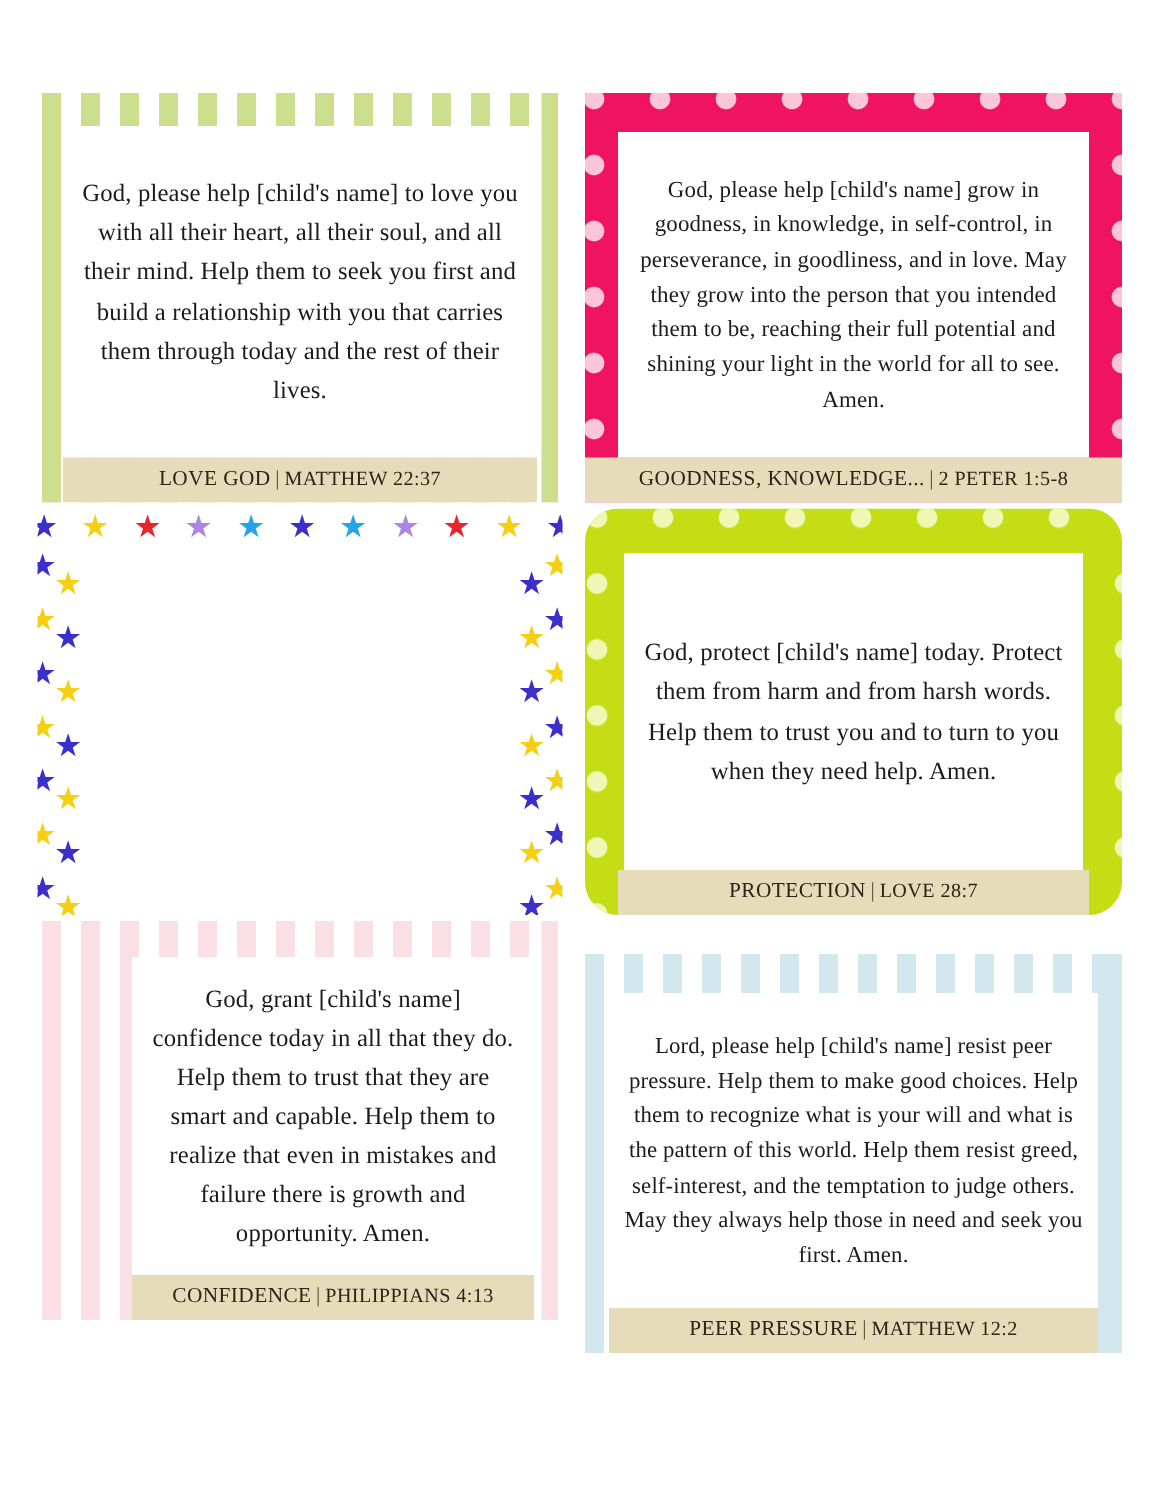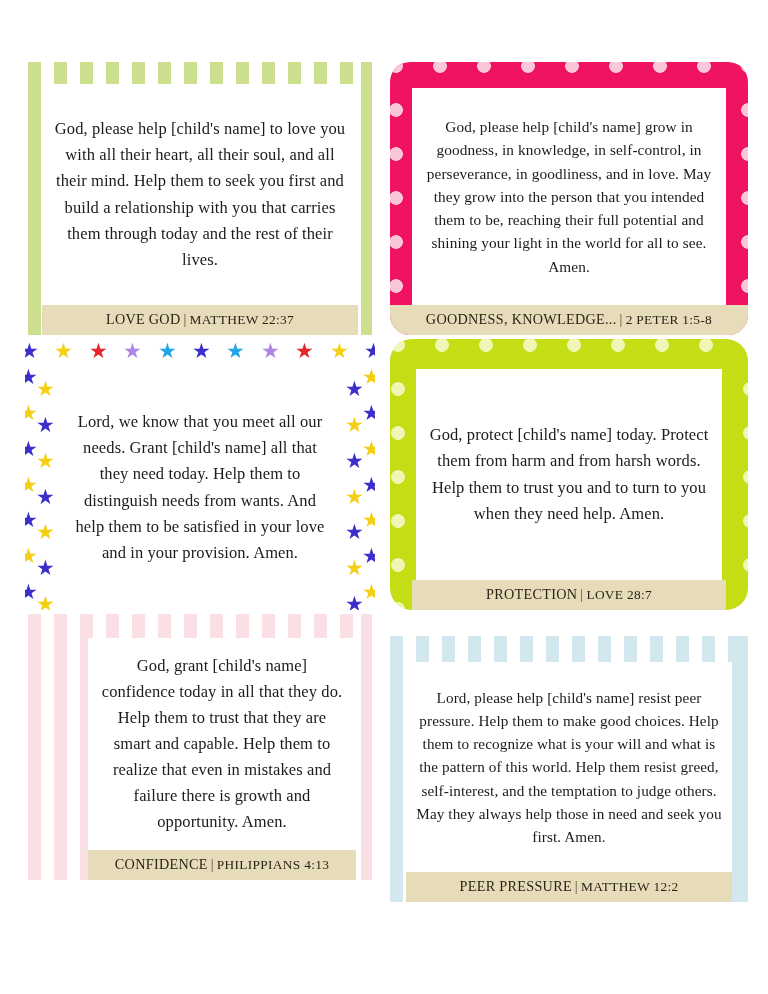--- a/index.html
+++ b/index.html
@@ -187,21 +187,21 @@
         </div>
       </div>
       <div class="bar-slot">
         <div class="label-bar">
           <span>LOVE GOD</span><span class="sep">|</span><span class="ref-num">MATTHEW 22:37</span>
         </div>
       </div>
     </div>
   </div>
 
-  <div class="card" style="left:390px; top:62px; width:358px; height:273px;border-radius:20px;">
+  <div class="card" style="left:390px; top:62px; width:358px; height:273px;">
     <div class="dots dots-pink"></div>
     <div class="card-inner pad-dots-pink">
       <div class="inner-white">
         <div class="prayer-wrap">
           <div class="prayer" style="font-size:15.3px; line-height:1.52;">God, please help [child's name] grow in goodness, in knowledge, in self-control, in perseverance, in goodliness, and in love. May they grow into the person that you intended them to be, reaching their full potential and shining your light in the world for all to see. Amen.</div>
         </div>
       </div>
       <div class="bar-slot" style="margin:0 -22px;">
         <div class="label-bar">
           <span>GOODNESS, KNOWLEDGE...</span><span class="sep">|</span><span class="ref-num">2 PETER 1:5-8</span>
@@ -246,25 +246,20 @@
         <span class="star" style="left: -7px; top: 207px; color: rgb(245, 207, 20);">★</span>
         <span class="star" style="left: 10px; top: 219px; color: rgb(59, 46, 203);">★</span>
         <span class="star" style="left: 336px; top: 207px; color: rgb(59, 46, 203);">★</span>
         <span class="star" style="left: 319px; top: 219px; color: rgb(245, 207, 20);">★</span>
         <span class="star" style="left: -7px; top: 243px; color: rgb(59, 46, 203);">★</span>
         <span class="star" style="left: 10px; top: 255px; color: rgb(245, 207, 20);">★</span>
         <span class="star" style="left: 336px; top: 243px; color: rgb(245, 207, 20);">★</span>
         <span class="star" style="left: 319px; top: 255px; color: rgb(59, 46, 203);">★</span>
       </div>
     <div class="card-inner pad-star">
-      <div class="inner-white">
-        <div class="prayer-wrap">
-          <div class="prayer">Lord, we know that you meet all our needs. Grant [child's name] all that they need today. Help them to distinguish needs from wants. And help them to be satisfied in your love and in your provision. Amen.</div>
-        </div>
-      </div>
     </div>
   </div>
 
   <div class="card" style="left:390px; top:339px; width:358px; height:271px;border-radius:22px;">
     <div class="dots dots-lime"></div>
     <div class="card-inner pad-dots-lime">
       <div class="inner-white">
         <div class="prayer-wrap">
           <div class="prayer">God, protect [child's name] today. Protect them from harm and from harsh words. Help them to trust you and to turn to you when they need help. Amen.</div>
         </div>

